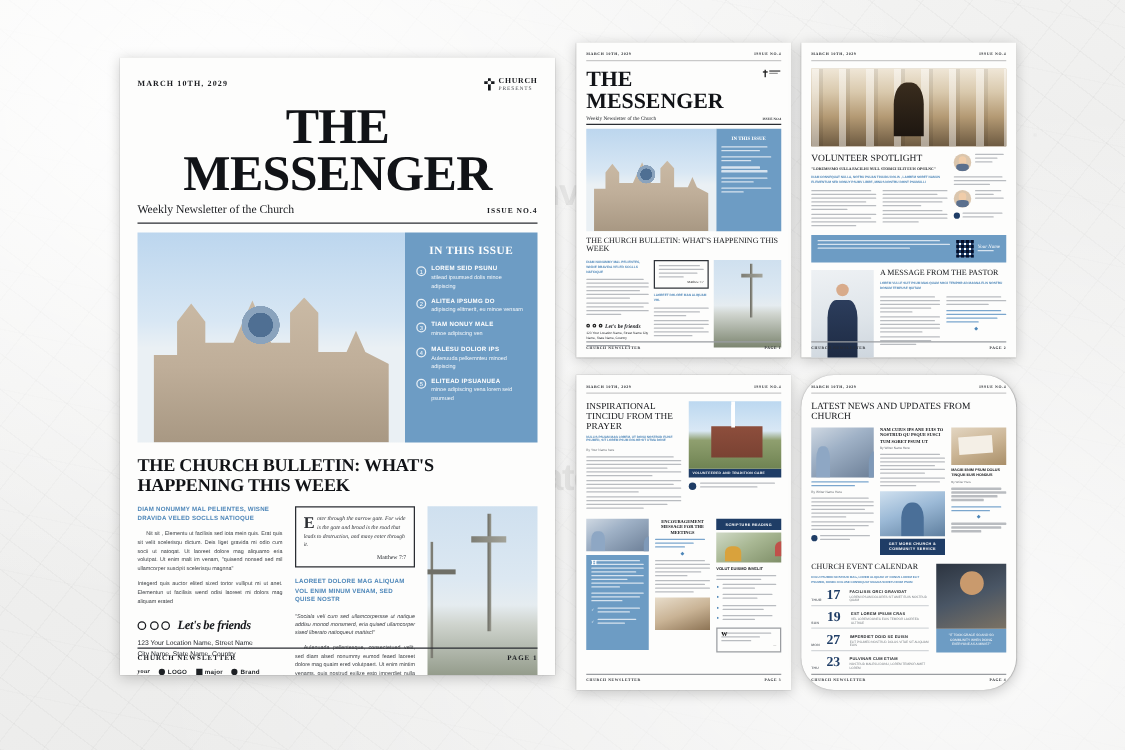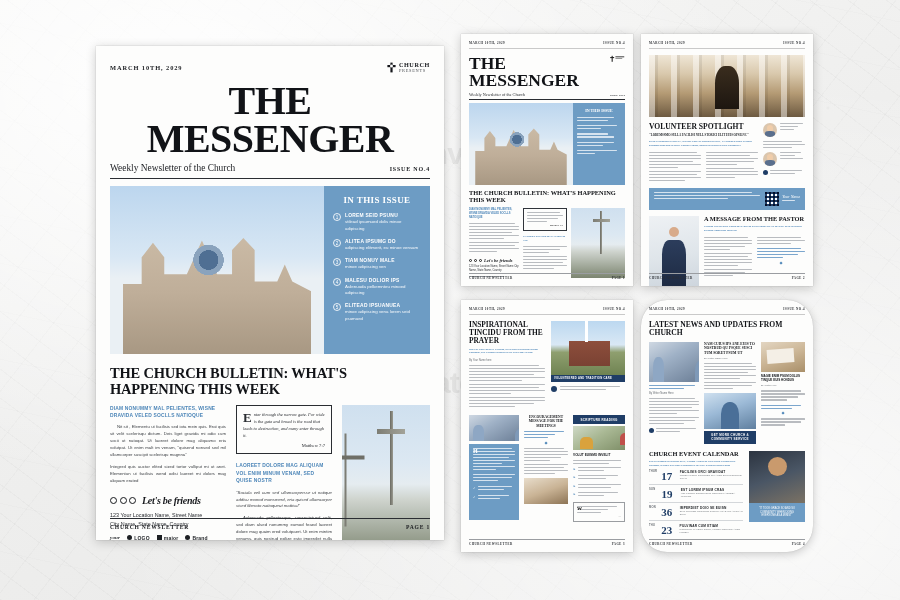--- a/index.html
+++ b/index.html
@@ -112,21 +112,21 @@
 
   .tp { padding: 7px 8px 0; position: relative; height: 100%; }
   .tp-hdr { display: flex; justify-content: space-between; }
   .tp-hdr span { font-family: "Liberation Serif", serif; font-size: 3.1px; font-weight: 700; letter-spacing: .5px; color: #2b2e33; }
   .tp-hdr-rule { height: .6px; background: #c9c9c9; margin-top: 3px; }
   .tp-foot { position: absolute; left: 8px; right: 8px; bottom: 6px; }
   .tp-foot .r { height: .6px; background: #9a9da1; }
   .tp-foot .x { display: flex; justify-content: space-between; margin-top: 2.5px; }
   .tp-foot .x span { font-family: "Liberation Serif", serif; font-size: 3px; font-weight: 700; letter-spacing: .5px; color: #2b2e33; }
 
-  .t-h1 { font-family: "Liberation Serif", serif; font-weight: 700; color: #111317; line-height: 1.08; }
+  .t-h1 { font-family: "Liberation Serif", serif; font-weight: 400; color: #111317; line-height: 1.08; }
   .t-sub { color: #4d86b8; font-weight: 700; line-height: 1.5; }
 
   
   .lines { display: block; }
   .lines i { display: block; height: 1.1px; background: #b9bcc0; margin-bottom: 1.9px; border-radius: .5px; }
   .lines.b i { background: #9ea2a7; }
   .lines.blue i { background: #7ba6cd; }
   .lines.white i { background: rgba(255,255,255,.72); }
   .lines i.s70 { width: 70%; } .lines i.s85 { width: 85%; } .lines i.s55 { width: 55%; }
   .lines i.s40 { width: 40%; } .lines i.s92 { width: 92%; } .lines i.s60 { width: 60%; }
@@ -206,21 +206,21 @@
 
   .avatar { border-radius: 50%; overflow: hidden; position: relative; background: #dbc6ad; }
   .avatar::before{ content:""; position:absolute; left:26%; top:16%; width:48%; height:48%; border-radius:50%; background:#f0cdaa; }
   .avatar::after{ content:""; position:absolute; left:14%; bottom:0; width:72%; height:38%; border-radius:40% 40% 0 0; background:#5a6f8d; }
 
   .capbar { background: #1f3d66; color:#fff; font-size:2.7px; font-weight:700; letter-spacing:.25px; padding:2px 3px; }
   .qrbox { width: 22px; height: 22px; background:
       repeating-linear-gradient(90deg,#1f3d66 0 2px,#fff 2px 4px),
       repeating-linear-gradient(0deg,#1f3d66 0 2px,#fff 2px 4px); background-blend-mode: multiply; }
 
-  .cal-row { display: flex; align-items: flex-start; gap: 4px; border-bottom: .5px solid #d4d7da; padding: 2.5px 0; }
+  .cal-row { display: flex; align-items: flex-end; gap: 4px; border-bottom: .5px solid #d4d7da; padding: 2.5px 0; }
   .cal-dow { font-size: 2.7px; font-weight: 700; color: #6b7076; width: 9px; letter-spacing: .2px; }
   .cal-day { font-family: "Liberation Serif", serif; font-size: 11px; font-weight: 700; color: #1f3d66; width: 16px; }
   .cal-t { font-size: 3.2px; font-weight: 700; color: #1b1e22; letter-spacing: .2px; }
   .cal-d { font-size: 2.5px; color: #7c8086; margin-top: .8px; }
 </style>
 </head>
 <body>
 
 <div id="backdrop"></div>
 
@@ -890,21 +890,21 @@
         <div class="cal-row">
           <div class="cal-dow">SUN</div>
           <div class="cal-day">19</div>
           <div>
             <div class="cal-t">EST LOREM IPSUM CRAS</div>
             <div class="cal-d">VEL LOREM DONEC EUIS TEMPOR LAOREEA ULTRICE</div>
           </div>
         </div>
         <div class="cal-row">
           <div class="cal-dow">MON</div>
-          <div class="cal-day">36</div>
+          <div class="cal-day">27</div>
           <div>
             <div class="cal-t">IMPERDIET DOIO SE EUISN</div>
             <div class="cal-d">ELIT PSUMED NOSTRUD DOLUS VITAE SIT ALIQUAM EUIS</div>
           </div>
         </div>
         <div class="cal-row" style="border-bottom:none">
           <div class="cal-dow">THU</div>
           <div class="cal-day">23</div>
           <div>
             <div class="cal-t">PULVINAR CUM ETIAM</div>

